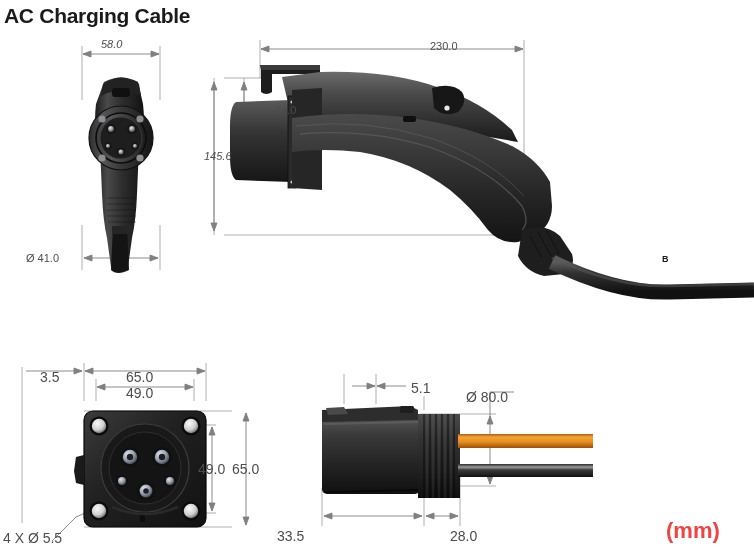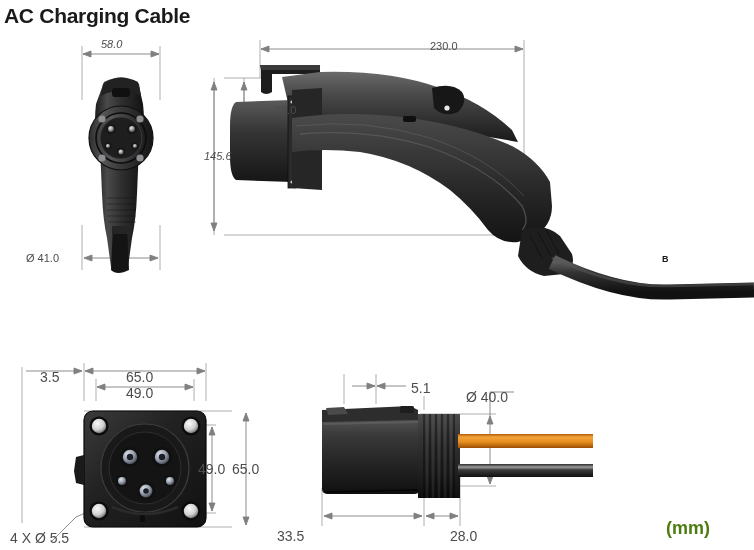--- a/index.html
+++ b/index.html
@@ -15,22 +15,22 @@
   .abs{position:absolute;}
   .title{
     font-weight:bold;
     font-size:21px;
     letter-spacing:-0.3px;
     color:#1a1a1a;
     white-space:nowrap;
   }
   .units{
     font-weight:bold;
-    font-size:18px;
-    color:#4d7c0f;
+    font-size:22px;
+    color:#ef4444;
     white-space:nowrap;
   }
   .dim{
     font-size:11px;
     color:#4c4c4c;
     white-space:nowrap;
     font-family:"Liberation Sans", sans-serif;
   }
   .dim.lg{font-size:14px;}
   svg{display:block;overflow:visible;}
@@ -348,21 +348,21 @@
         <circle cx="146" cy="136" r="2.8" fill="#1b1f27"></circle>
       </g>
     </svg>
   </div>
 
   <div class="abs dim lg" style="left:20px;top:369px;margin-left:20px;">3.5</div>
   <div class="abs dim lg" style="left:126px;top:369px;">65.0</div>
   <div class="abs dim lg" style="left:126px;top:385px;">49.0</div>
   <div class="abs dim lg" style="left:198px;top:461px;">49.0</div>
   <div class="abs dim lg" style="left:232px;top:461px;">65.0</div>
-  <div class="abs dim lg" style="left:10px;top:530px;">4 X Ø 5.5</div>
+  <div class="abs dim lg" style="left:3px;top:530px;">4 X Ø 5.5</div>
 
   <div class="abs" style="left:300px;top:370px;width:454px;height:180px;">
     <svg width="454" height="180" viewBox="0 0 454 180">
       <defs>
         <linearGradient id="iBodyG" x1="0" y1="0" x2="0" y2="1">
           <stop offset="0%" stop-color="#555"></stop>
           <stop offset="22%" stop-color="#3a3a3a"></stop>
           <stop offset="60%" stop-color="#242424"></stop>
           <stop offset="100%" stop-color="#101010"></stop>
         </linearGradient>
@@ -450,17 +450,17 @@
         <line x1="145" y1="44" x2="145" y2="128"></line>
         <line x1="151" y1="44" x2="151" y2="128"></line>
       </g>
 
       <rect x="158" y="64" width="135" height="14" fill="url(#orangeG)"></rect>
       <rect x="158" y="94" width="135" height="13" fill="url(#blkWireG)"></rect>
     </svg>
   </div>
 
   <div class="abs dim lg" style="left:411px;top:380px;">5.1</div>
-  <div class="abs dim lg" style="left:466px;top:389px;">Ø 40.0</div>
+  <div class="abs dim lg" style="left:466px;top:389px;">Ø 80.0</div>
   <div class="abs dim lg" style="left:277px;top:528px;">33.5</div>
   <div class="abs dim lg" style="left:450px;top:528px;">28.0</div>
 
 </div>
 
 </body></html>

